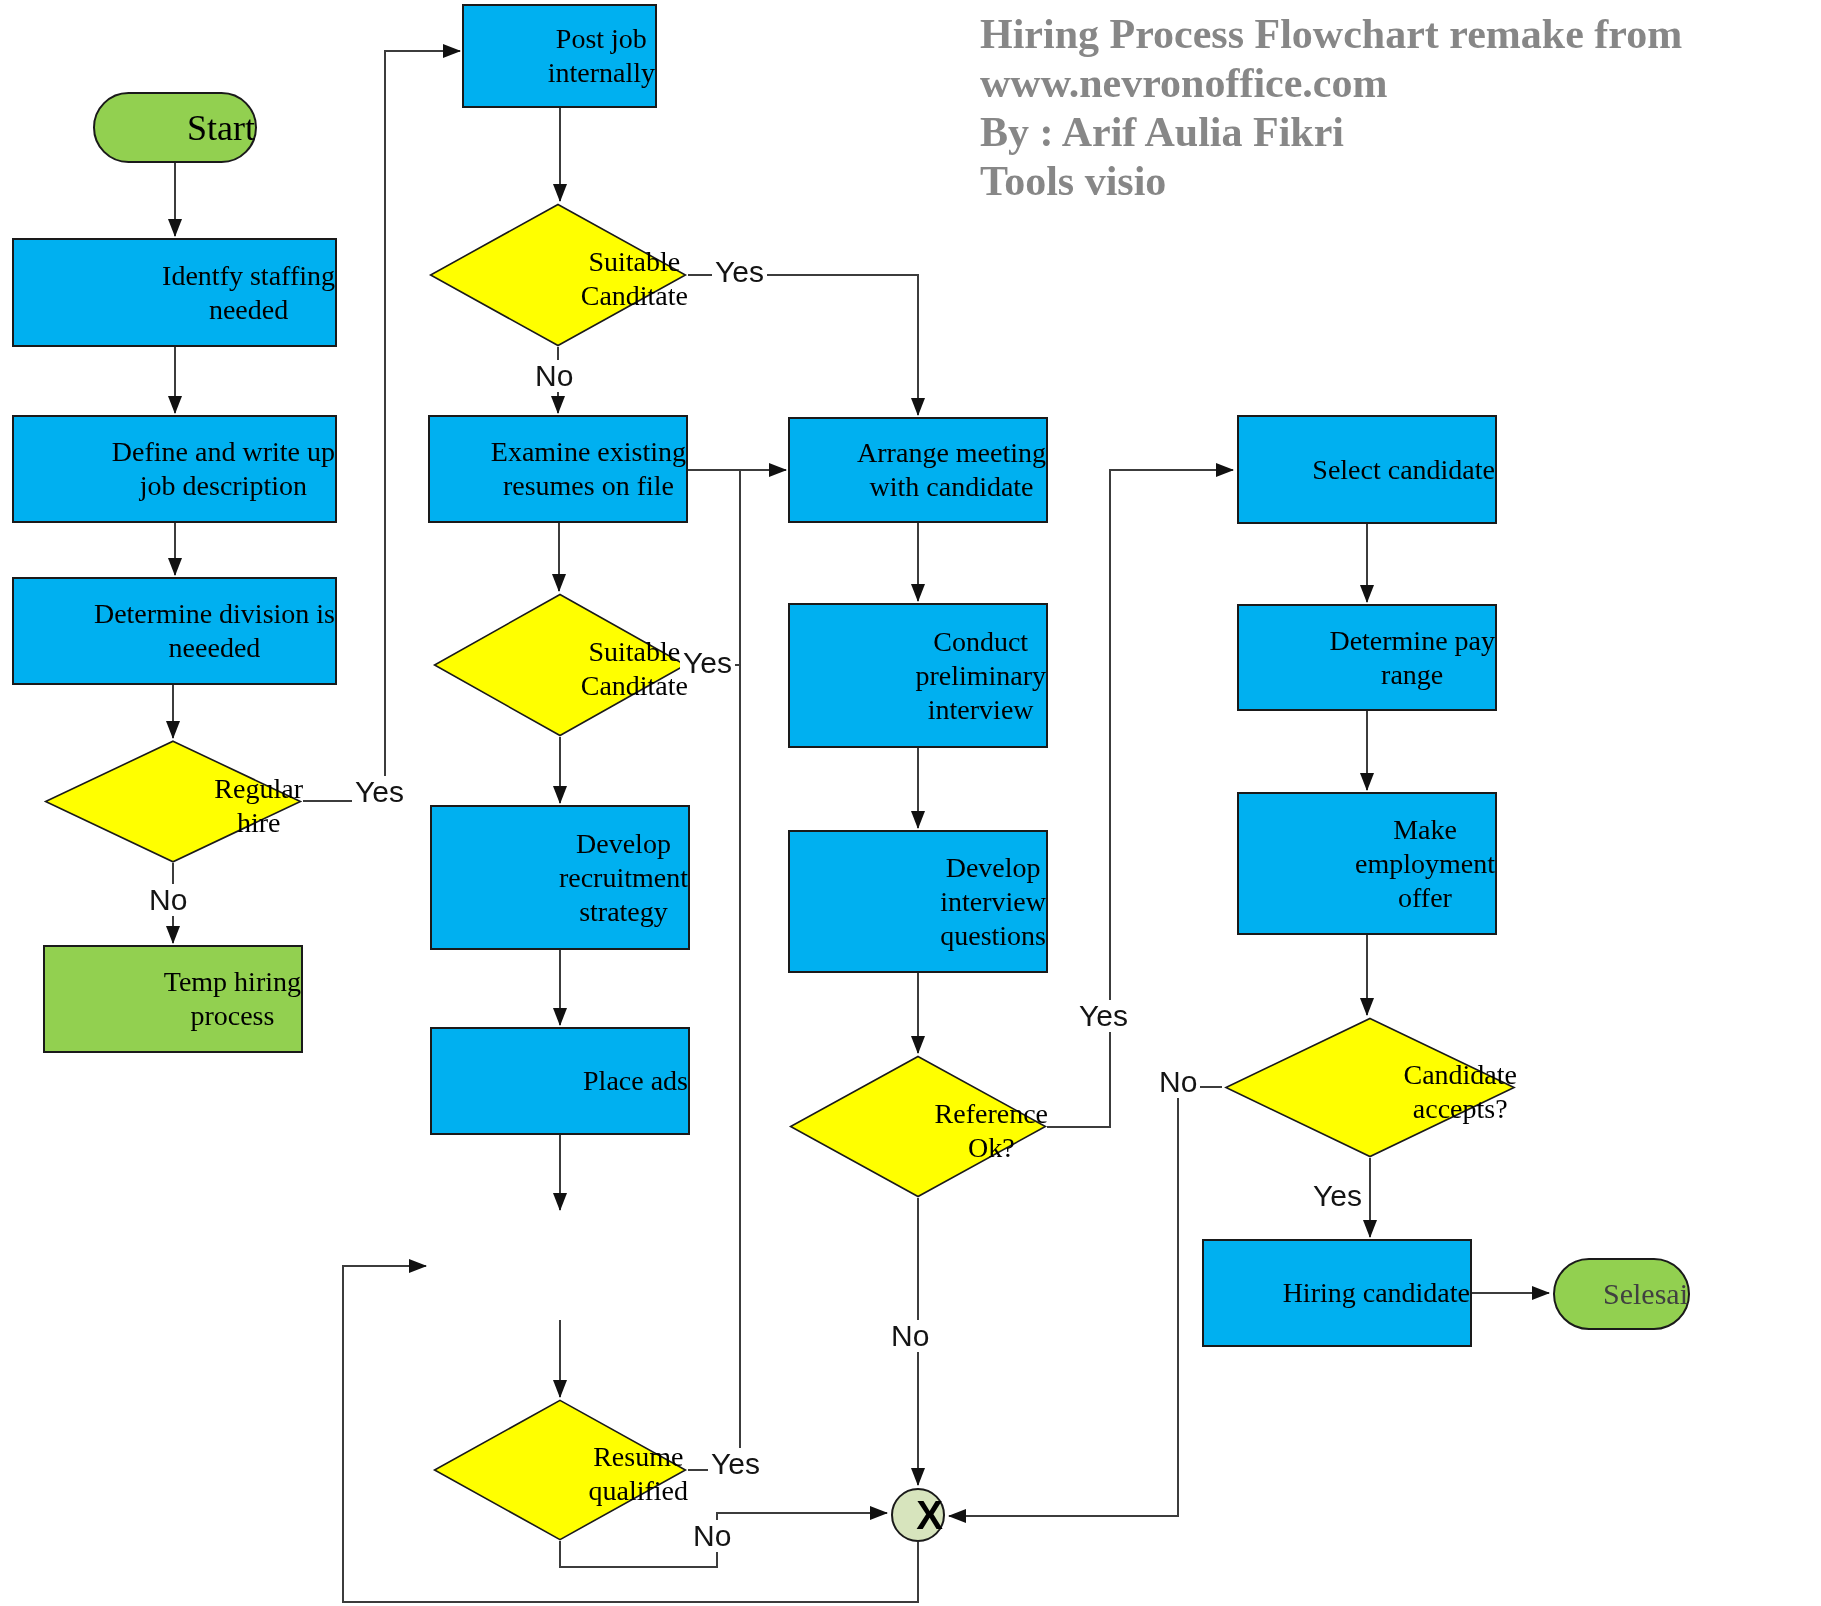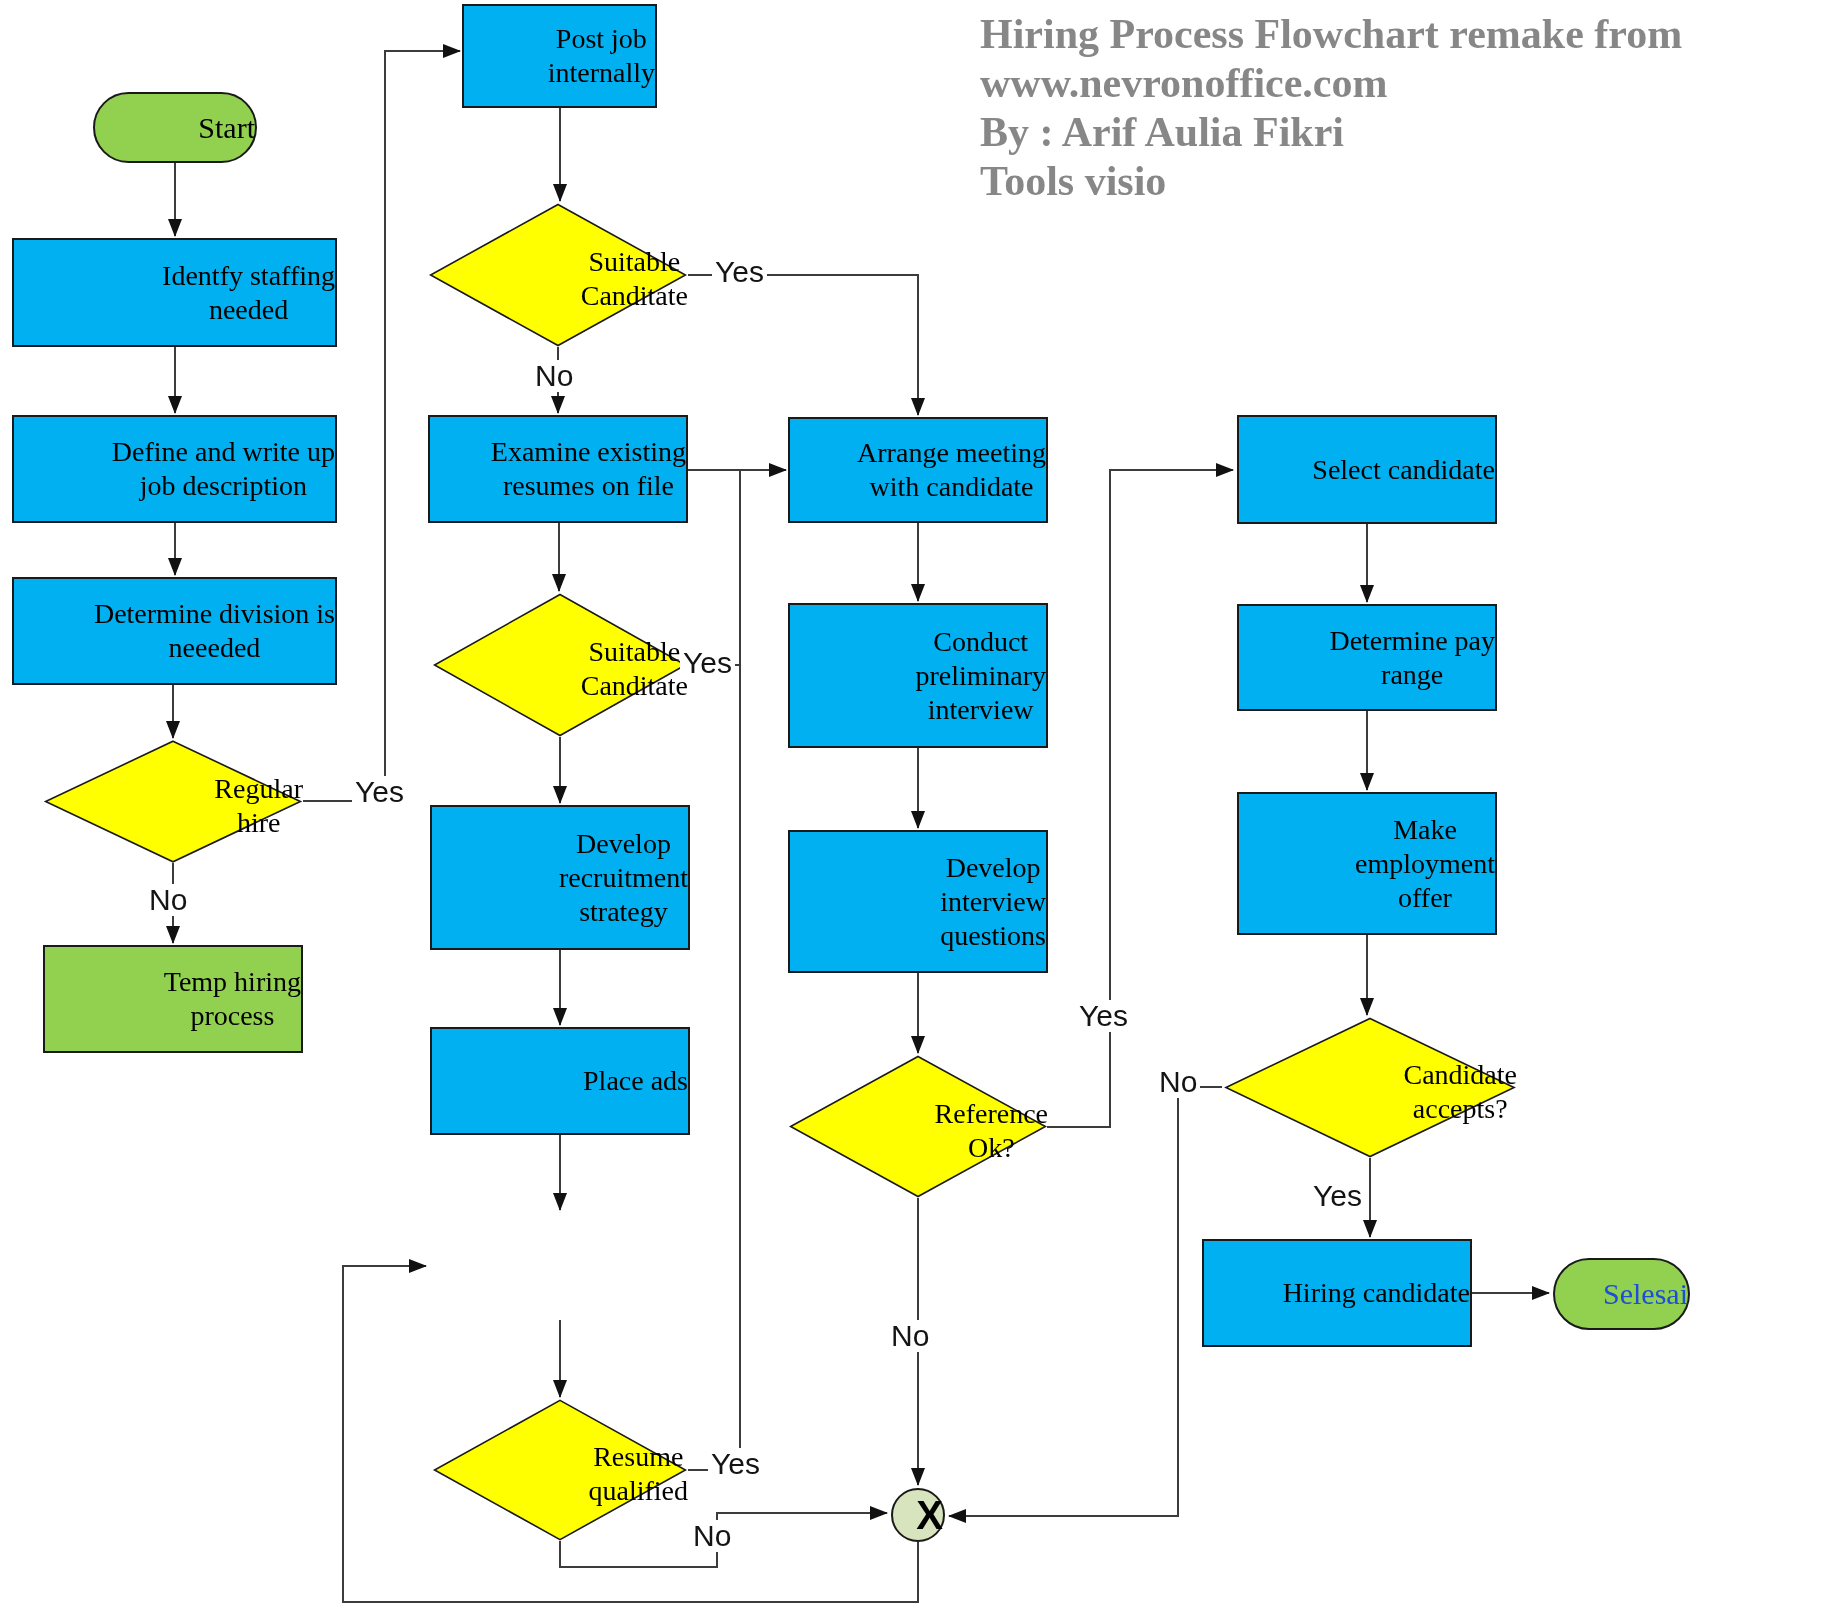--- a/index.html
+++ b/index.html
@@ -6,22 +6,22 @@
   #stage{position:relative;width:1821px;height:1606px;background:#ffffff;
          font-family:"Liberation Serif",serif;overflow:hidden;}
   #edges{position:absolute;left:0;top:0;width:1821px;height:1606px;z-index:1;}
   .node{position:absolute;display:flex;align-items:center;justify-content:flex-end;
         text-align:center;z-index:2;box-sizing:border-box;}
   .node-label{white-space:pre-line;color:#000;font-size:28px;line-height:34px;
         font-family:"Liberation Serif",serif;}
   .process{background:#00b0f0;border:2px solid #1a1a1a;}
   .terminal-rect{background:#92d050;border:2px solid #1a1a1a;}
   .stadium{background:#92d050;border:2px solid #1a1a1a;border-radius:37px;}
-  .stadium .node-label{font-size:30px;}
-  .selesai .node-label{color:#1d4ed8;font-size:30px;}
+  .stadium .node-label{font-size:36px;}
+  .selesai .node-label{color:#404040;font-size:30px;}
   .diamond{background:transparent;border:none;}
   .diamond-shape{position:absolute;left:0;top:0;width:100%;height:100%;}
   .diamond-shape polygon{fill:#ffff00;stroke:#1a1a1a;stroke-width:1.6;}
   .diamond .node-label{position:relative;z-index:2;margin-top:8px;}
   .connector-circle{background:#d7e4bd;border:2px solid #1a1a1a;border-radius:50%;}
   .connector-circle .node-label{font-family:"Liberation Sans",sans-serif;
         font-weight:bold;font-size:40px;line-height:40px;}
   .edge-label{position:absolute;z-index:3;background:#ffffff;color:#141414;
         font-family:"Liberation Sans",sans-serif;font-size:30px;line-height:32px;
         padding:0 3px;}

